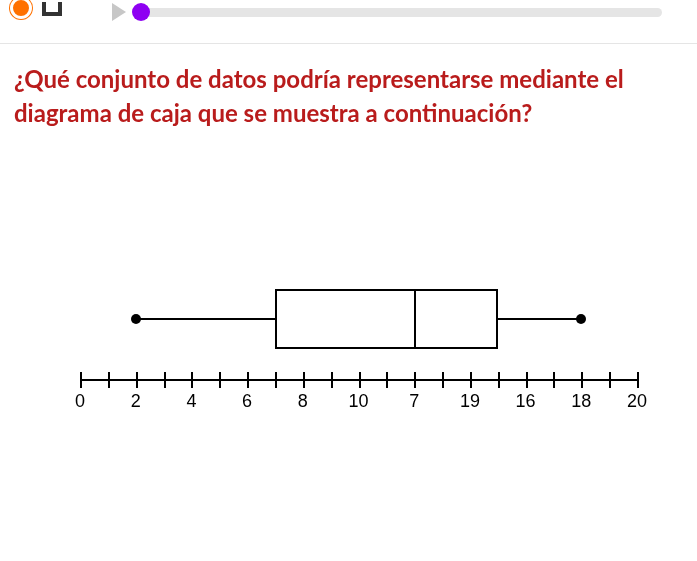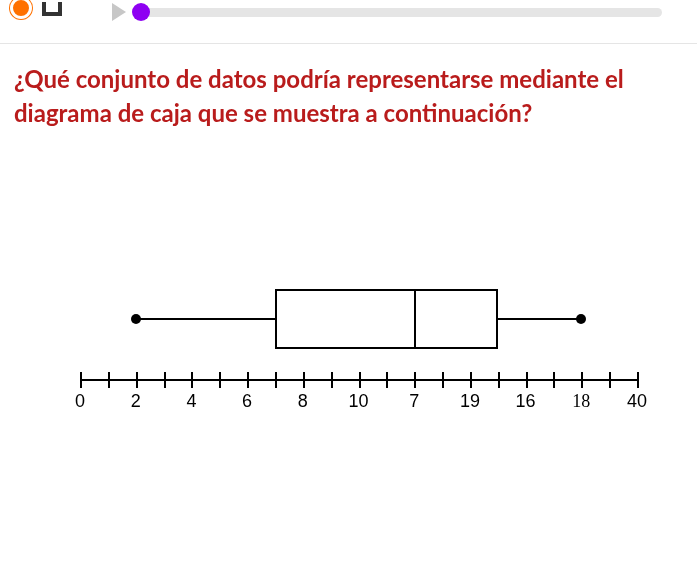--- a/index.html
+++ b/index.html
@@ -204,16 +204,16 @@
       <div class="tick" style="left: 100%;"></div>
       <div class="tick-label" style="left: 0%;">0</div>
       <div class="tick-label" style="left: 10%;">2</div>
       <div class="tick-label" style="left: 20%;">4</div>
       <div class="tick-label" style="left: 30%;">6</div>
       <div class="tick-label" style="left: 40%;">8</div>
       <div class="tick-label" style="left: 50%;">10</div>
       <div class="tick-label" style="left: 60%;">7</div>
       <div class="tick-label" style="left: 70%;">19</div>
       <div class="tick-label" style="left: 80%; text-align: center;">16</div>
-      <div class="tick-label" style="left: 90%; font-family: Liberation Serif, serif;">18</div>
-      <div class="tick-label" style="left: 100%;">40</div>
+      <div class="tick-label" style="left: 90%;">18</div>
+      <div class="tick-label" style="left: 100%;">20</div>
     </div>
 </div>
 
 </body></html>

